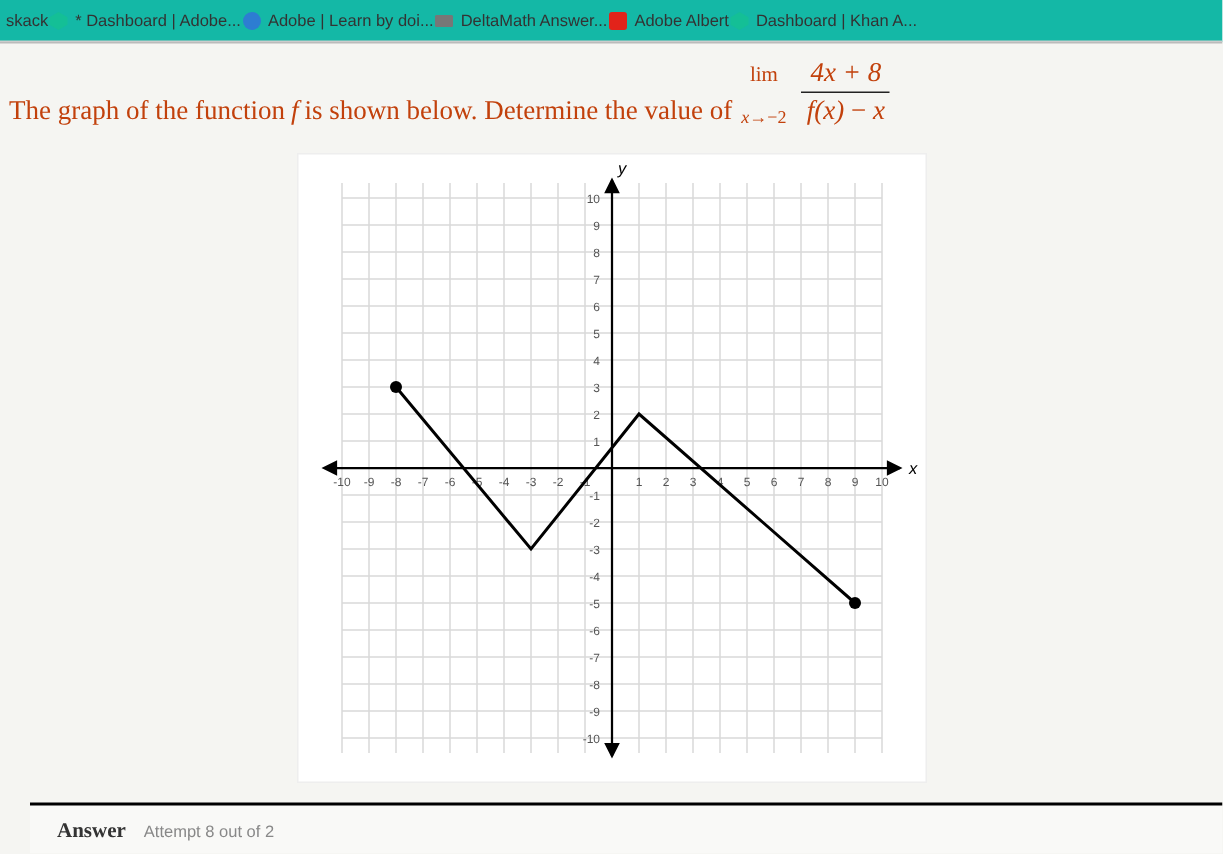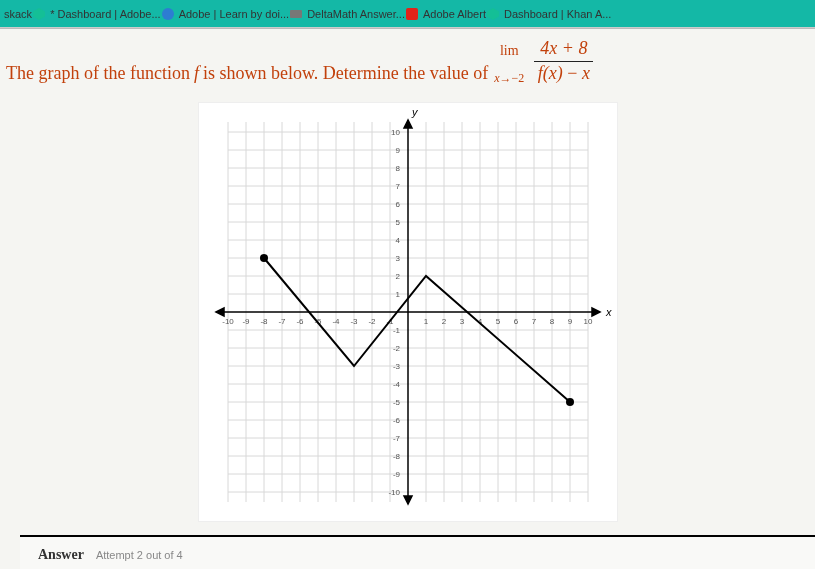--- a/index.html
+++ b/index.html
@@ -281,14 +281,14 @@
 
       <polyline points="66,156 156,264 228,174 372,300" fill="none" stroke="#000" stroke-width="2"></polyline>
       <circle cx="66" cy="156" r="4" fill="#000"></circle>
       <circle cx="372" cy="300" r="4" fill="#000"></circle>
     </svg>
   </div>
 </div>
 
 <div class="answer-row">
   <span class="answer-label">Answer</span>
-  <span class="attempt">Attempt 2 out of 4</span>
+  <span class="attempt">Attempt 8 out of 2</span>
 </div>
 
 </body></html>

